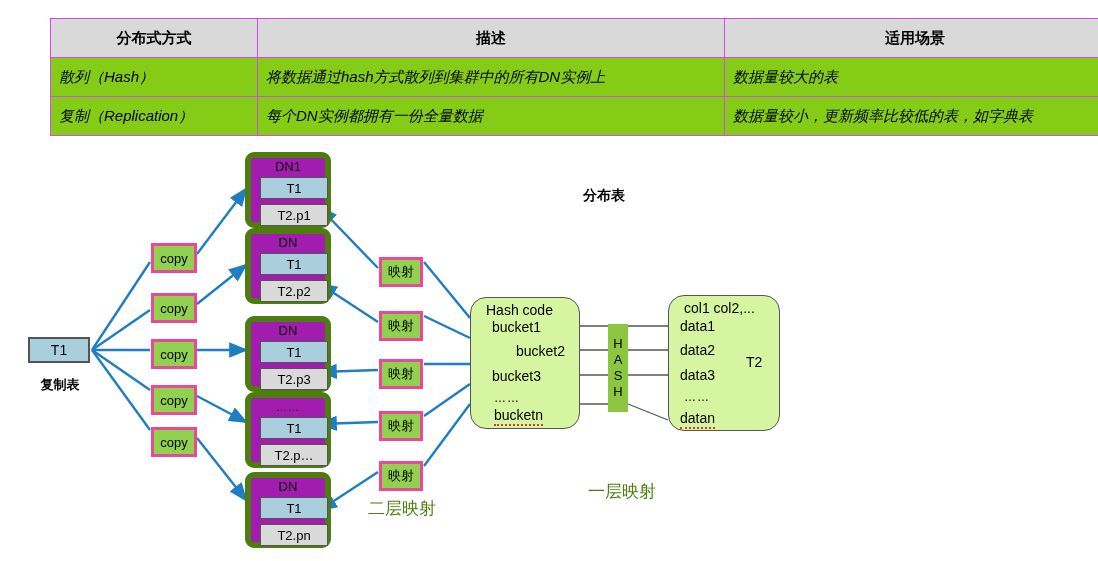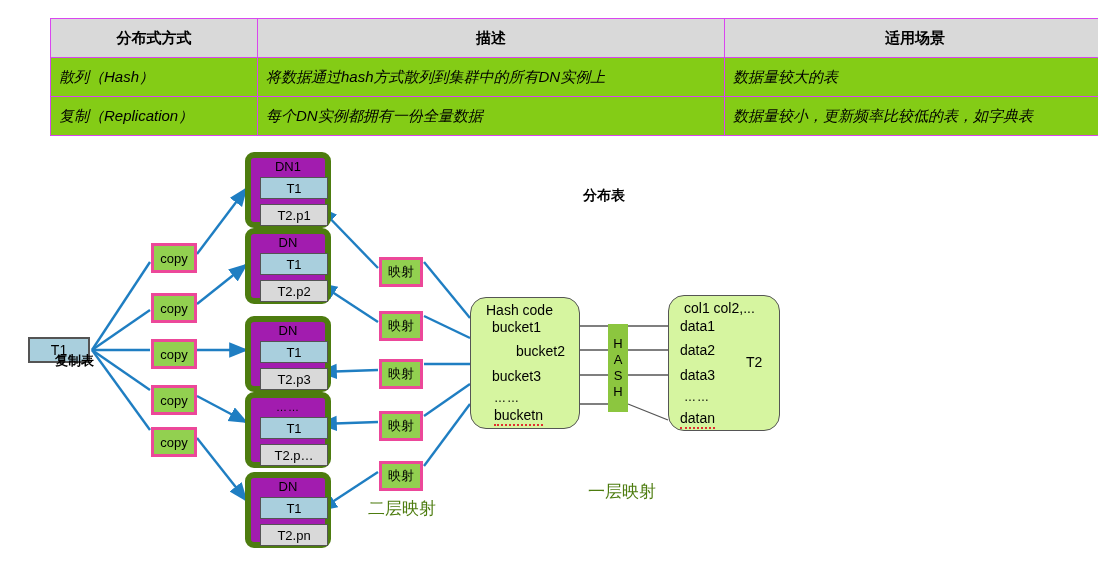--- a/index.html
+++ b/index.html
@@ -78,23 +78,23 @@
     background: #a9cfdd;
     border: 2px solid #545454;
     font-size: 14px;
     display: flex;
     align-items: center;
     justify-content: center;
   }
   .src-caption {
     position: absolute;
     left: 26px;
-    top: 220px;
+    top: 244px;
     width: 68px;
-    text-align: right;
+    text-align: center;
     font-size: 13px;
     font-weight: bold;
   }
 
   
   .gbox {
     position: absolute;
     background: #92d050;
     border: 3px solid #ec4899;
     font-size: 13px;

